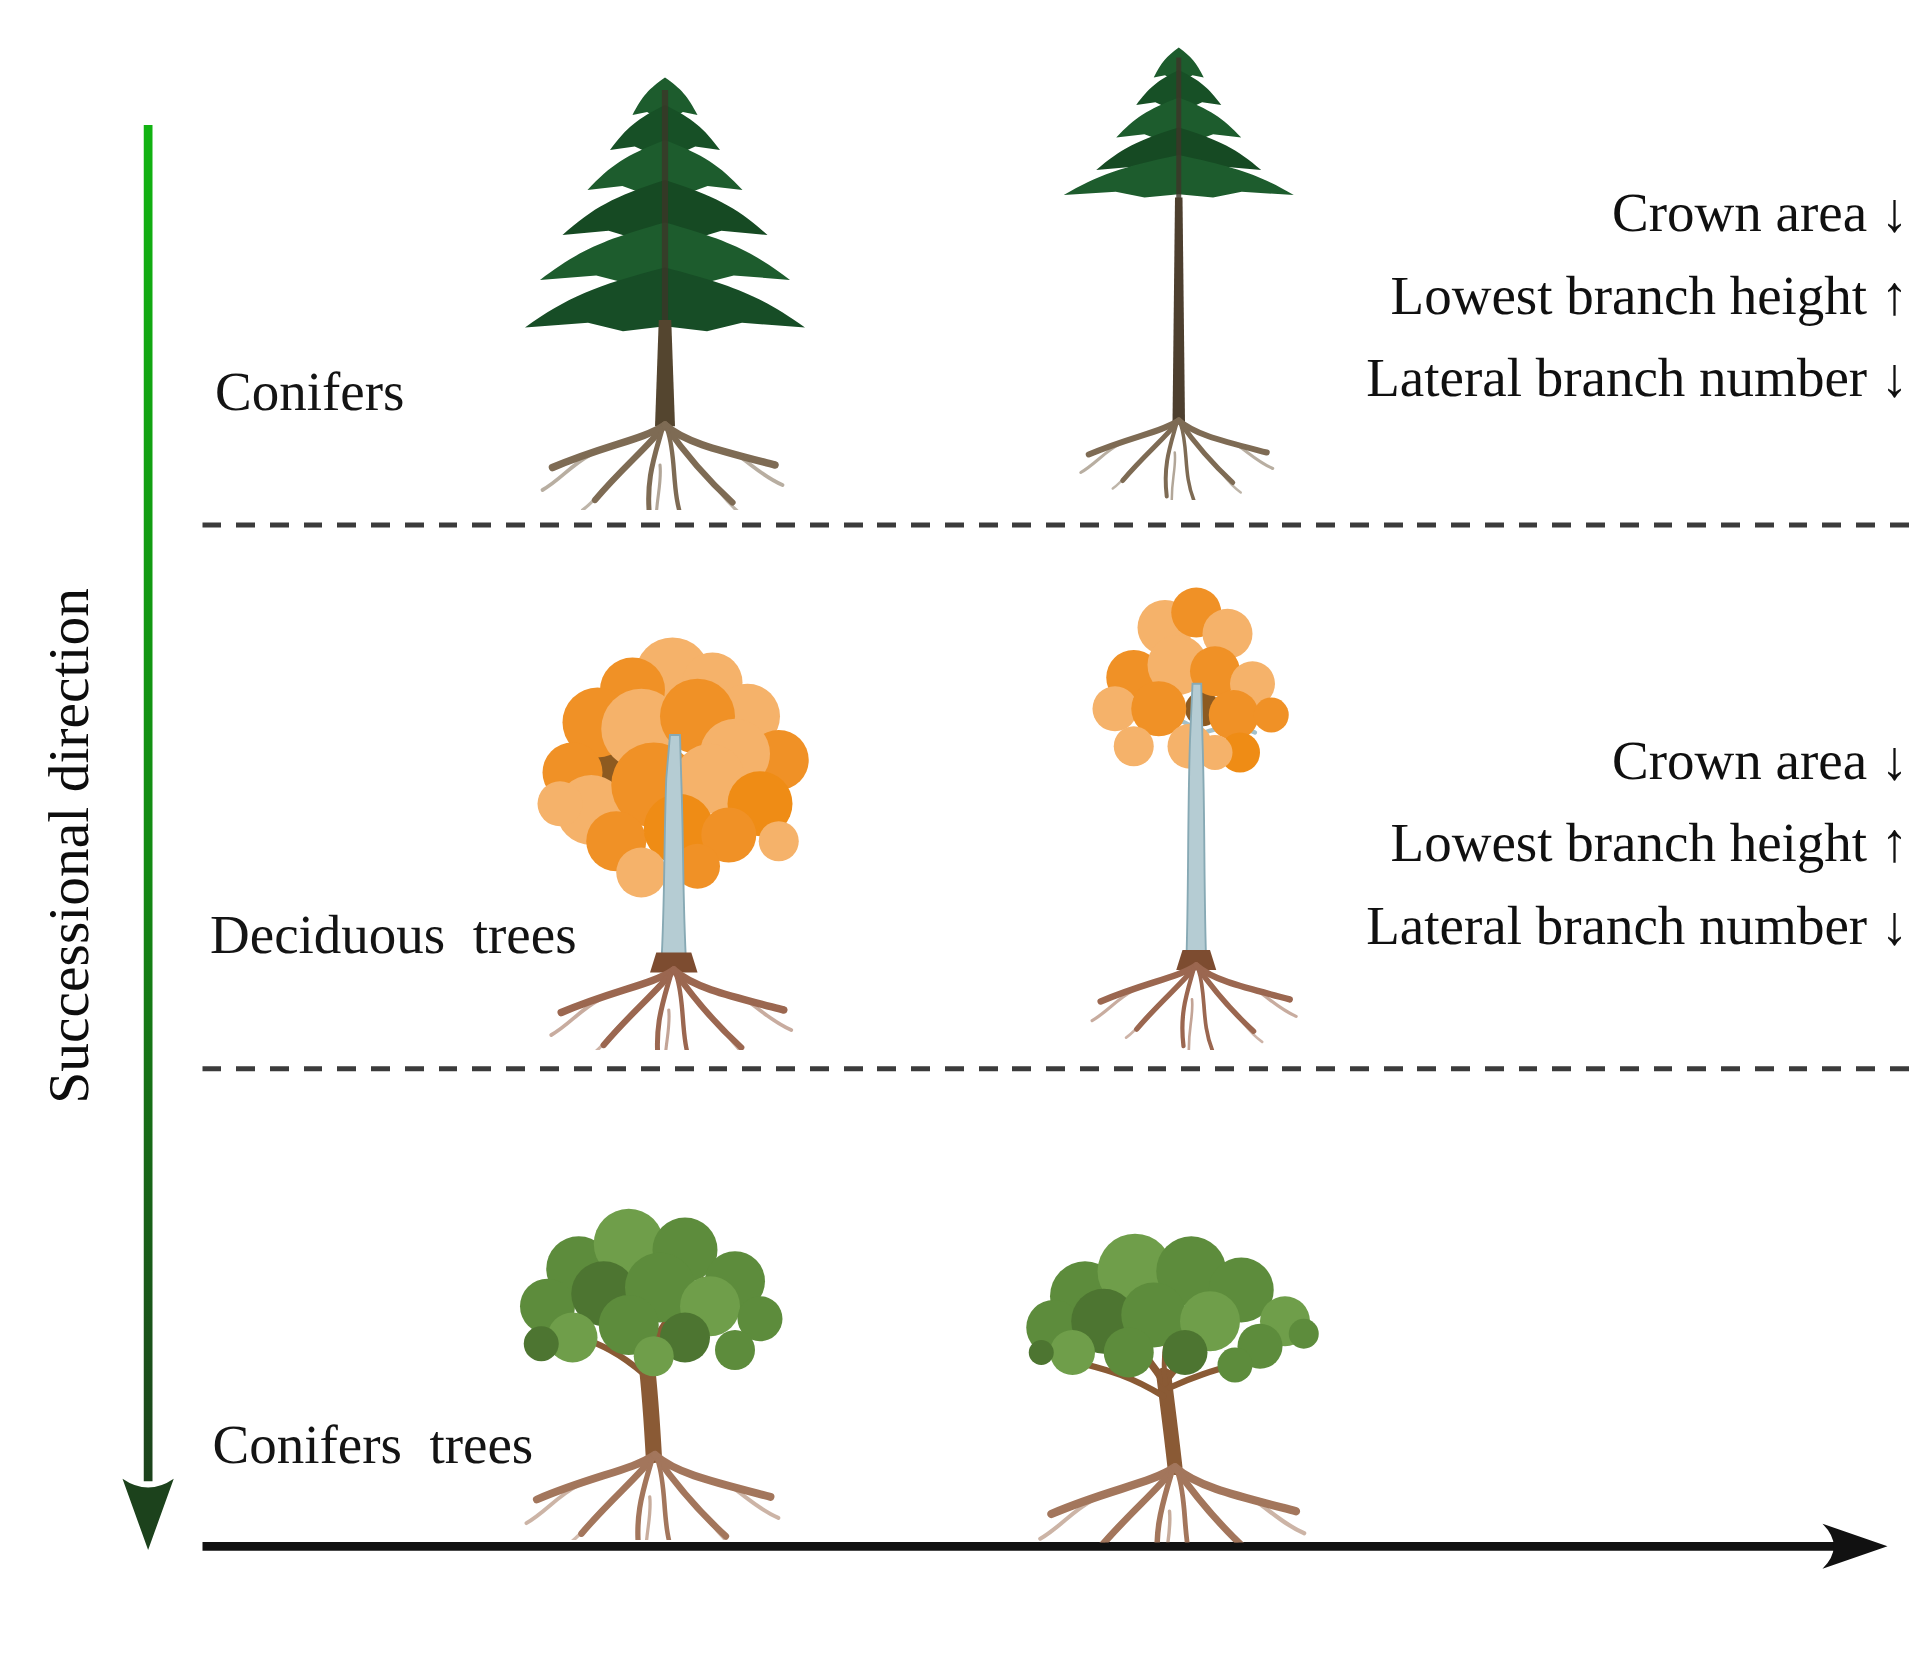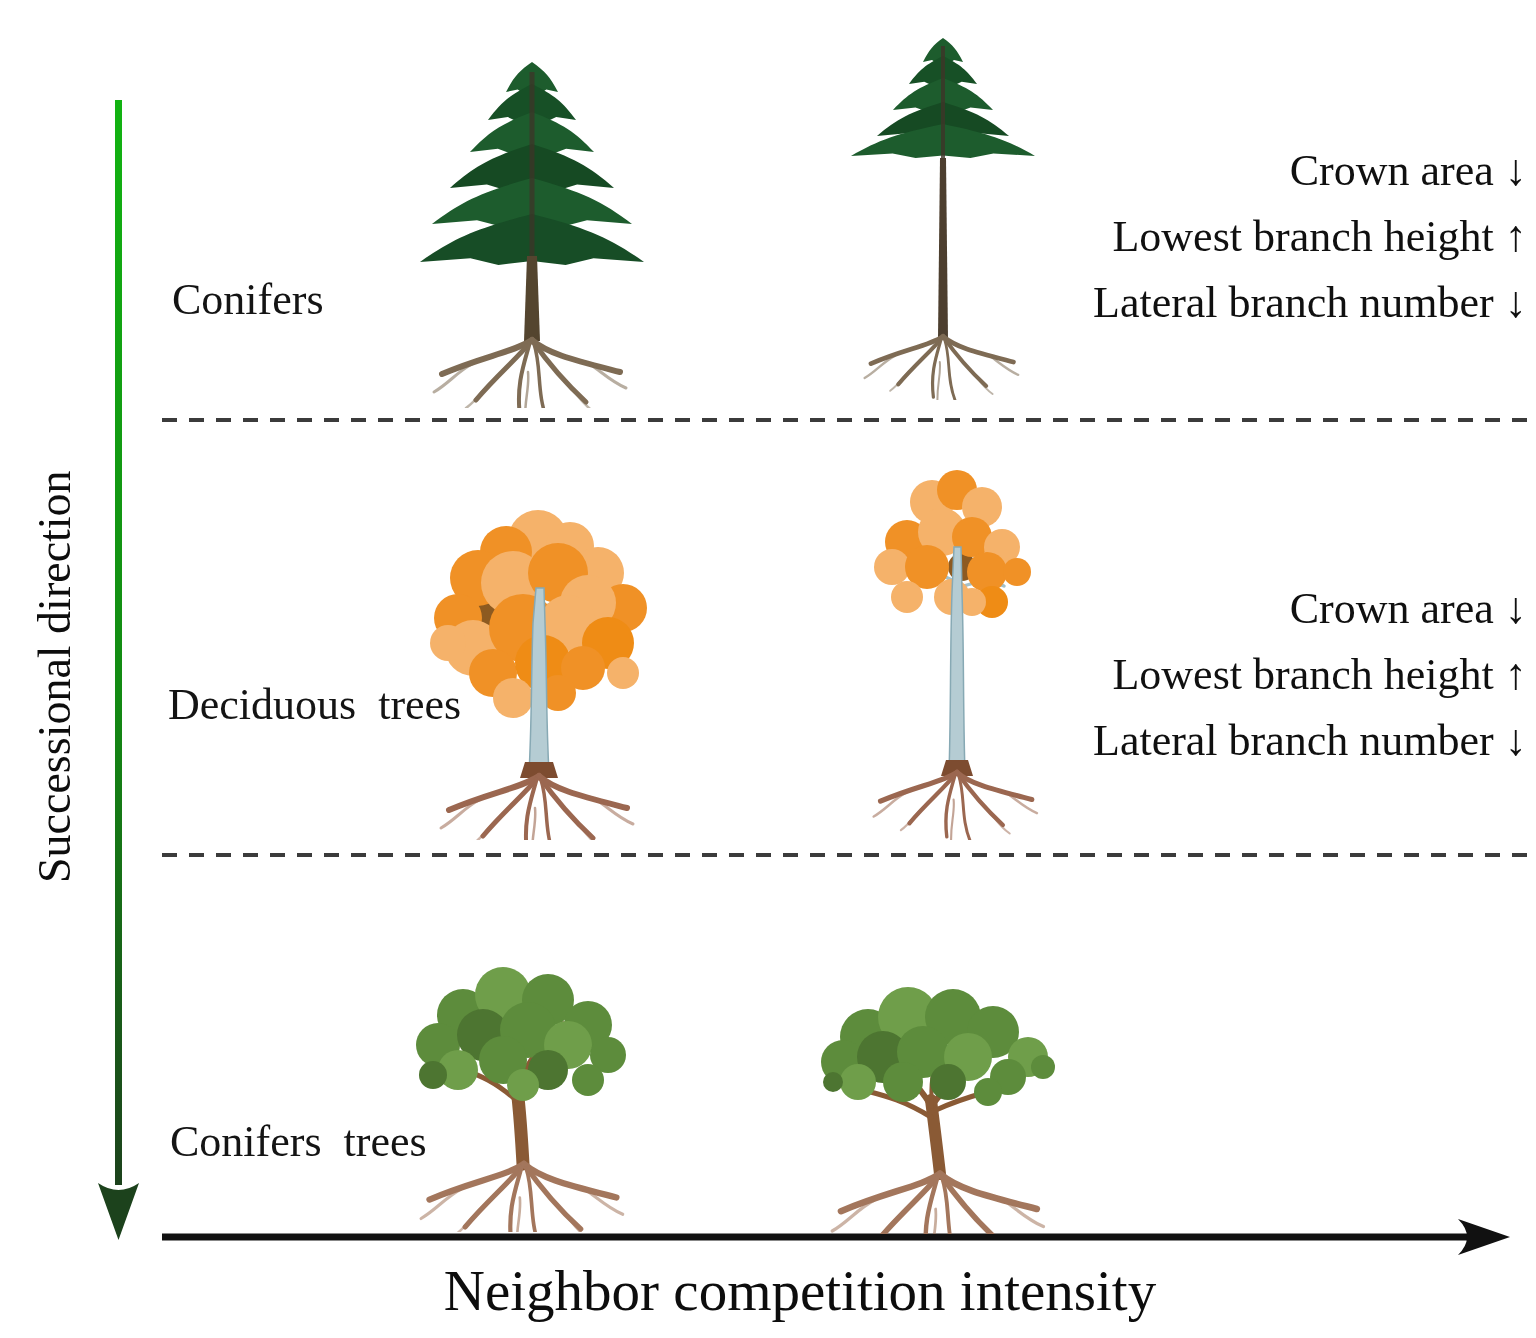--- a/index.html
+++ b/index.html
@@ -1,19 +1,19 @@
 <!DOCTYPE html>
 <html><head>
 <meta charset="utf-8">
 <style>
   html,body{margin:0;padding:0;background:#ffffff;}
   #canvas{position:relative;width:1536px;height:1338px;background:#ffffff;overflow:hidden;
           font-family:"Liberation Serif",serif;color:#141414;}
   .abs{position:absolute;}
-  .row-label{font-size:44px;line-height:1.1;white-space:pre;color:#141414;}
+  .row-label{font-size:44px;line-height:1.1;white-space:pre;color:#141414;margin-top:14px;}
   .ann-block{display:flex;flex-direction:column;text-align:right;}
   .ann-line{font-size:44px;line-height:66px;white-space:pre;color:#101010;}
   .x-label{font-size:57px;text-align:center;color:#0d0d0d;}
   .y-label{font-size:46px;color:#0d0d0d;writing-mode:vertical-rl;transform:rotate(180deg);
            text-align:center;height:530px;}
   .dash-line{height:4px;background:repeating-linear-gradient(90deg,#3b3b3b 0 15px,transparent 15px 27px);}
   .tree{position:absolute;}
 </style>
 </head>
 <body>
@@ -50,21 +50,20 @@
     <path d="M22.5,1145 L2,1088 Q22.5,1102 43,1088 Z" fill="#1c421c"></path>
   </svg>
 
   <div class="abs y-label" style="left:28px;top:412px">Successional direction</div>
 
   <svg class="abs" style="left:158px;top:1216px" width="1372" height="42" viewBox="0 0 1372 42">
     <line x1="4" y1="21" x2="1318" y2="21" stroke="#111111" stroke-width="7"></line>
     <path d="M1352,21 L1300,3 Q1318,21 1300,39 Z" fill="#111111"></path>
   </svg>
 
-  <div class="abs x-label" style="left:440px;top:1258px;width:720px">Neighbor competition intensity</div>
 
   <div class="abs dash-line" style="left:162px;top:418px;width:1372px"></div>
   <div class="abs dash-line" style="left:162px;top:853px;width:1372px"></div>
 
   <div class="abs row-label" style="left:172px;top:276px">Conifers</div>
 
   <svg class="tree" style="left:402px;top:28px" width="260" height="380" viewBox="0 0 260 380">
     <path d="M130,34 C117,43 111.8,49 104,64 L115.7,61.6 L122.2,65.8 L130,63.4 L137.8,65.8 L144.3,61.6 L156,64 C148.2,49 143,43 130,34 Z" fill="#1d5c2d"></path>
     <path d="M130,56 C108,66.8 99.2,74 86,92 L105.8,89.1 L116.8,94.2 L130,91.3 L143.2,94.2 L154.2,89.1 L174,92 C160.8,74 152,66.8 130,56 Z" fill="#175026"></path>
     <path d="M130,84 C99,96 86.6,104 68,124 L95.9,120.8 L111.4,126.4 L130,123.2 L148.6,126.4 L164.1,120.8 L192,124 C173.4,104 161,96 130,84 Z" fill="#1d5c2d"></path>
@@ -86,21 +85,21 @@
     <path d="M92,140 L98,140 L100,320 L90,320 Z" fill="#4d3f2f"></path>
     <use href="#root-sys" transform="translate(95,320) scale(0.8)" style="color:#7e6b54"></use>
   </svg>
 
   <div class="abs ann-block" style="left:1093px;top:138px">
     <div class="ann-line">Crown area ↓</div>
     <div class="ann-line">Lowest branch height ↑</div>
     <div class="ann-line">Lateral branch number ↓</div>
   </div>
 
-  <div class="abs row-label" style="left:168px;top:681px">Deciduous  trees</div>
+  <div class="abs row-label" style="left:168px;top:710px">Deciduous  trees</div>
 
   <svg class="tree" style="left:418px;top:468px" width="240" height="372" viewBox="0 0 240 372">
     <g fill="none" stroke="#a3c0c9" stroke-linecap="round">
       <path d="M121,125 C118,100 108,88 92,74" stroke-width="5"></path>
       <path d="M122,122 C128,98 140,88 156,80" stroke-width="5"></path>
       <path d="M120,140 C100,128 88,122 70,120" stroke-width="4"></path>
       <path d="M124,140 C148,130 160,128 180,132" stroke-width="4"></path>
       <path d="M121,118 L120,95" stroke-width="4"></path>
     </g>
     <circle cx="88" cy="142" r="30" fill="#8d5a20"></circle>

